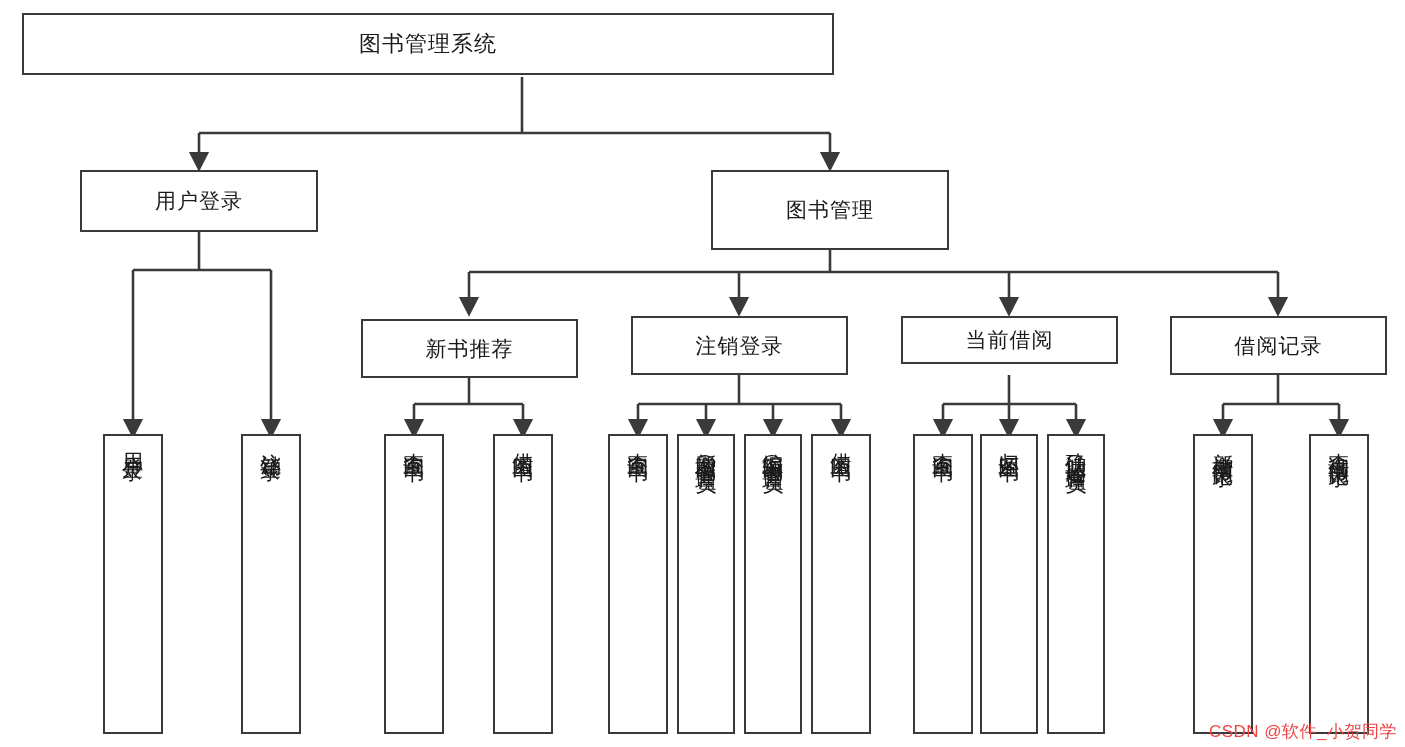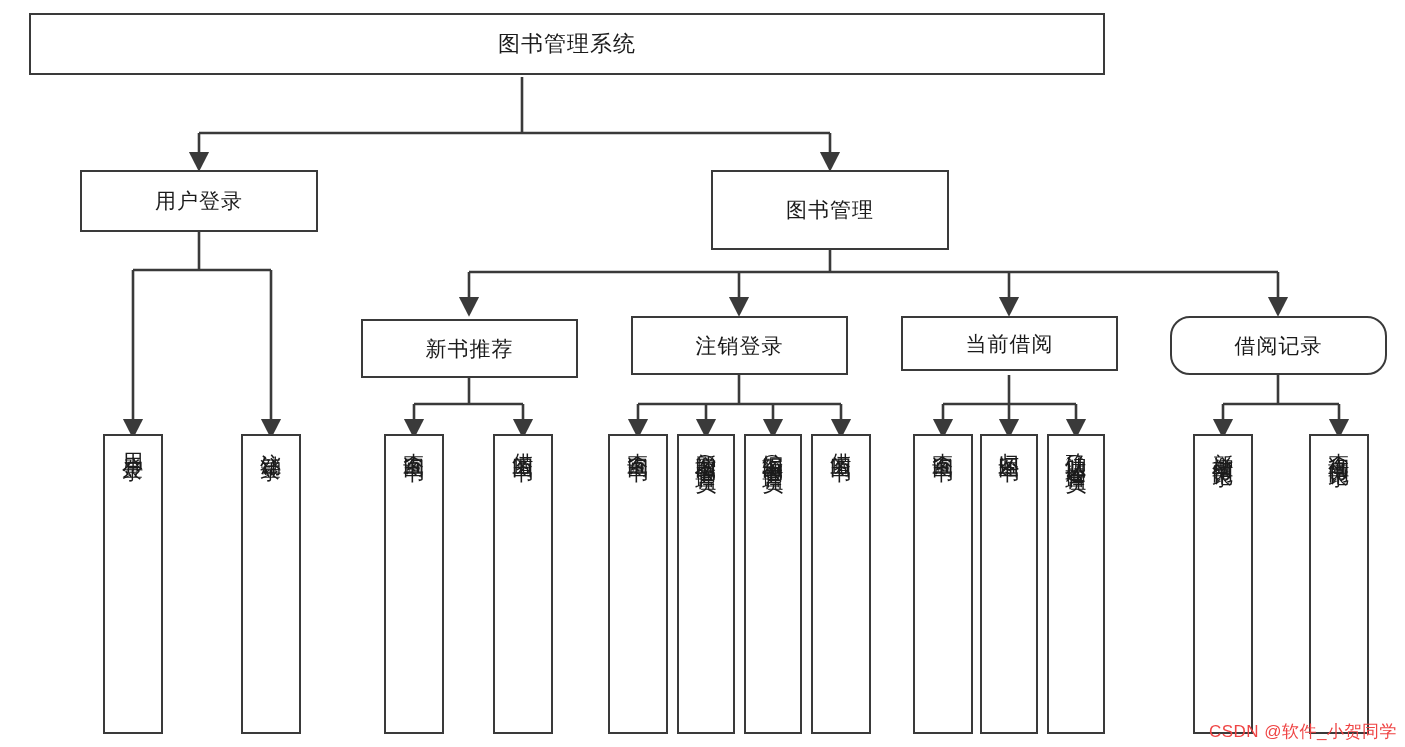--- a/index.html
+++ b/index.html
@@ -120,45 +120,45 @@
       <path d="M1009,404 L1009,422" marker-end="url(#arrow)"></path>
       <path d="M1076,404 L1076,422" marker-end="url(#arrow)"></path>
 
       <path d="M1278,375 L1278,404"></path>
       <path d="M1223,404 L1339,404"></path>
       <path d="M1223,404 L1223,422" marker-end="url(#arrow)"></path>
       <path d="M1339,404 L1339,422" marker-end="url(#arrow)"></path>
     </g>
   </svg>
 
-  <div class="node h root" style="left:29px; top:13px; width:1076px; height:62px;">
+  <div class="node h root" style="left:22px; top:13px; width:812px; height:62px;">
     <span>图书管理系统</span>
   </div>
 
   <div class="node h" style="left:80px; top:170px; width:238px; height:62px;">
     <span>用户登录</span>
   </div>
 
   <div class="node h" style="left:711px; top:170px; width:238px; height:80px;">
     <span>图书管理</span>
   </div>
 
   <div class="node h" style="left:361px; top:319px; width:217px; height:59px;">
     <span>新书推荐</span>
   </div>
 
   <div class="node h" style="left:631px; top:316px; width:217px; height:59px;">
     <span>注销登录</span>
   </div>
 
-  <div class="node h" style="left:901px; top:316px; width:217px; height:55px;">
+  <div class="node h" style="left:901px; top:316px; width:217px; height:48px;">
     <span>当前借阅</span>
   </div>
 
-  <div class="node h" style="left:1170px; top:316px; width:217px; height:59px;border-radius:20px;">
+  <div class="node h" style="left:1170px; top:316px; width:217px; height:59px;">
     <span>借阅记录</span>
   </div>
 
   <div class="node v" style="left:103px; top:434px; width:60px; height:300px;">
     <span class="vtext">用户登录</span>
   </div>
 
   <div class="node v" style="left:241px; top:434px; width:60px; height:300px;">
     <span class="vtext">注销登录</span>
   </div>

